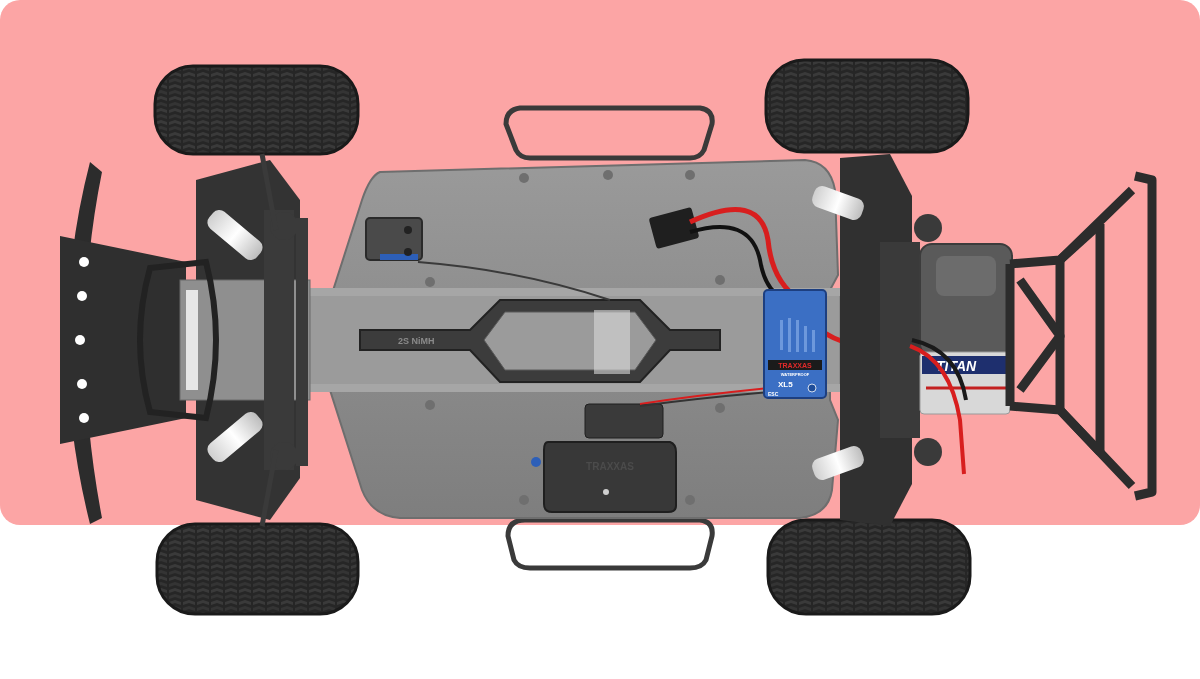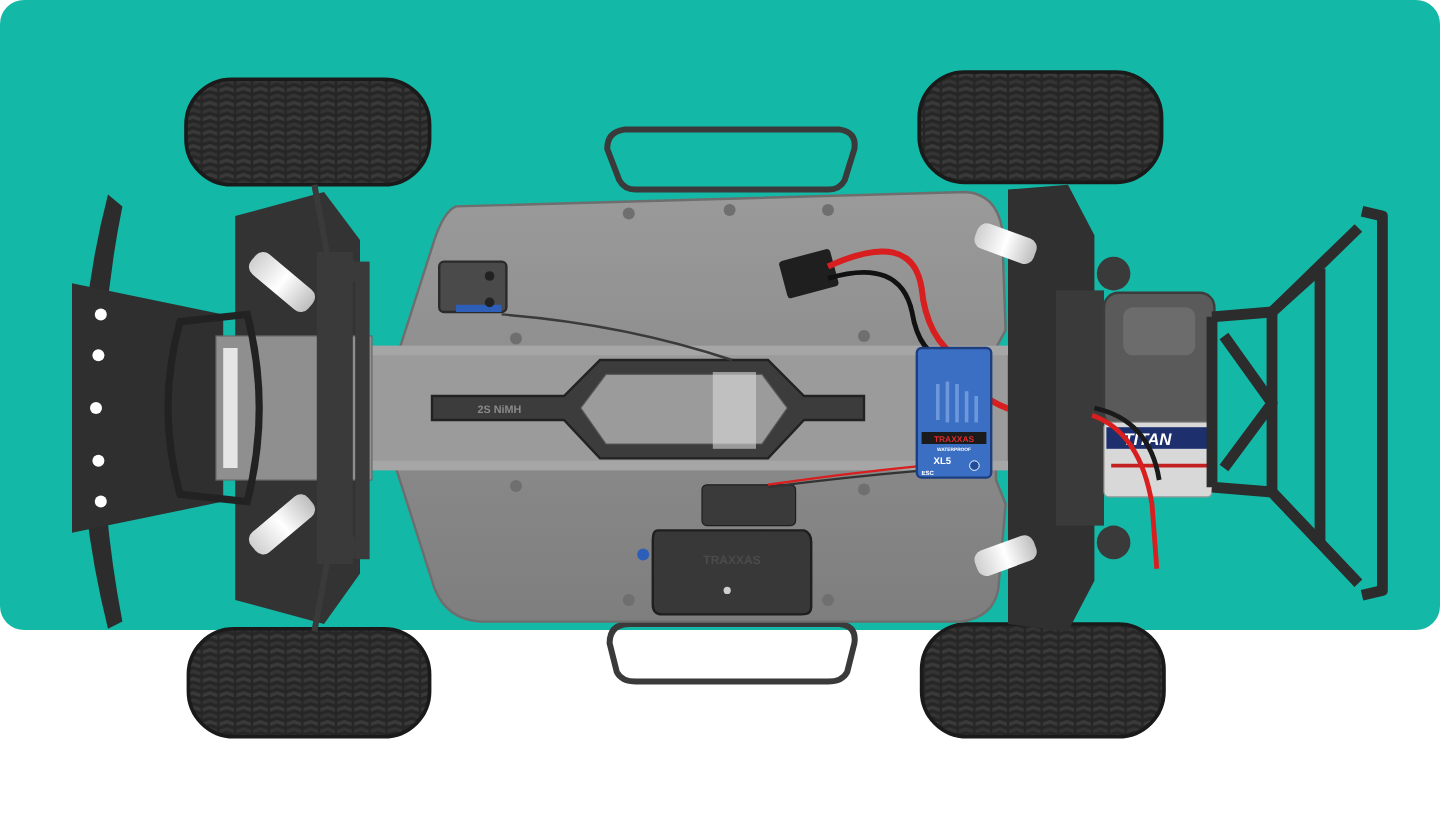--- a/index.html
+++ b/index.html
@@ -1,17 +1,17 @@
 <!DOCTYPE html>
 <html><head>
 <meta charset="utf-8">
 <style>
   html, body { margin: 0; padding: 0; background: #ffffff; }
   body { width: 1200px; height: 679px; overflow: hidden; font-family: "Liberation Sans", sans-serif; }
-  .stage { position: relative; width: 1200px; height: 525px; background: #14b8a6; border-radius: 20px; }
+  .stage { position: relative; width: 1200px; height: 525px; background: #fca5a5; border-radius: 20px; }
   svg { position: absolute; left: 0; top: 0; }
   .lbl { font-family: "Liberation Sans", sans-serif; font-weight: bold; }
 </style>
 </head>
 <body>
 
 <div class="stage">
 <svg width="1200" height="679" viewBox="0 0 1200 679">
   <defs>
     <pattern id="tread" width="14" height="12" patternUnits="userSpaceOnUse">

